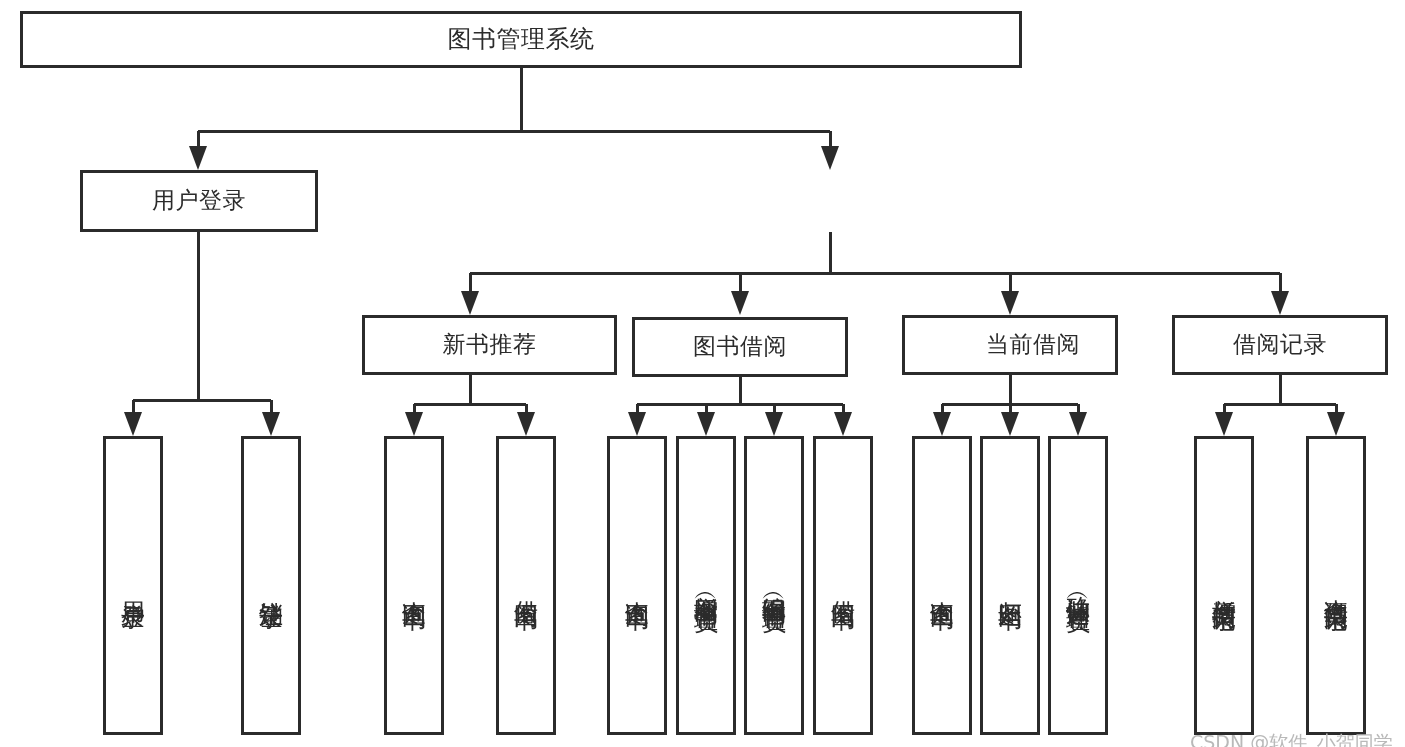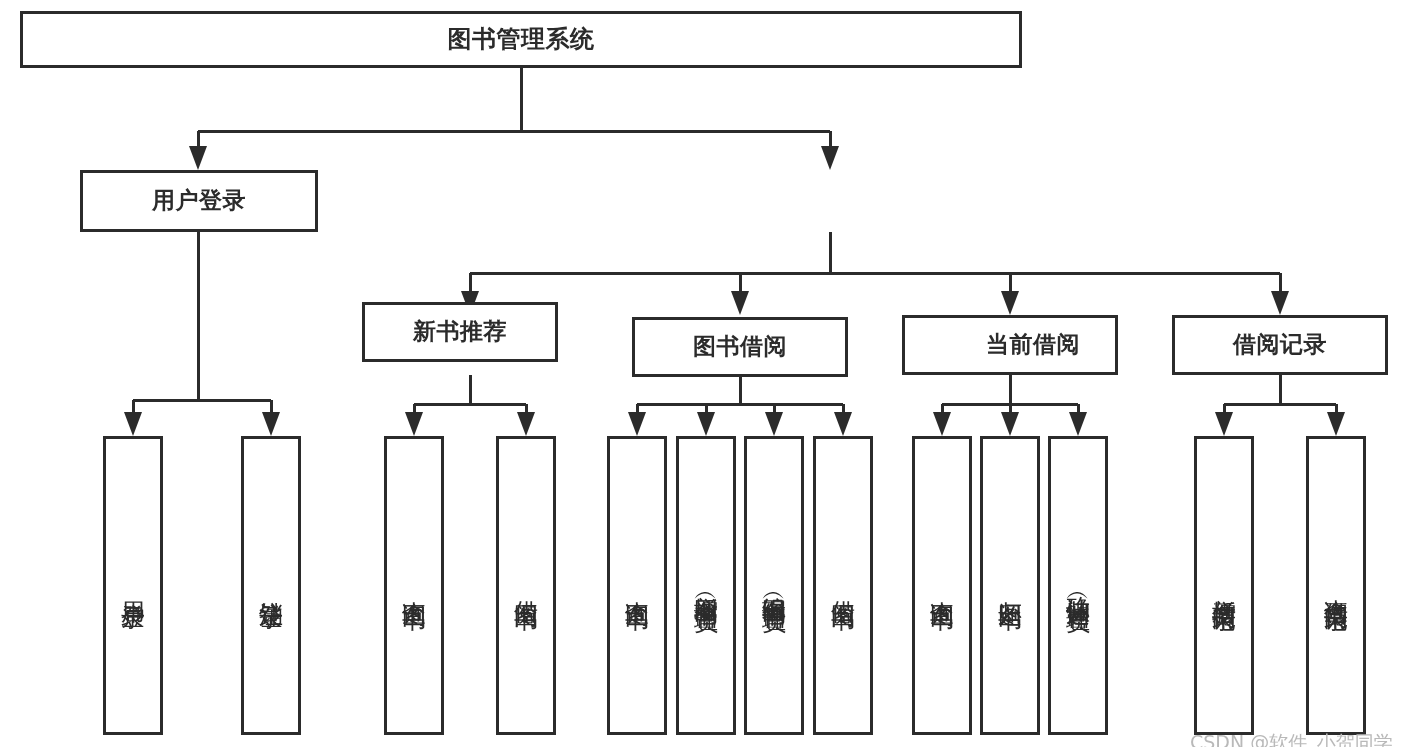--- a/index.html
+++ b/index.html
@@ -52,21 +52,20 @@
   .node .lbl {
     display: block;
     text-align: center;
     line-height: 1.02;
     letter-spacing: 0.5px;
   }
   
   .h-node .lbl {
     font-size: 23px;
     white-space: nowrap;
-    font-weight: bold;
   }
   .root .lbl { font-size: 24px; }
 
   
   .v-node {
     align-items: center;
     justify-content: center;
     padding: 6px 0;
   }
   .v-node .lbl {
@@ -160,21 +159,21 @@
   </svg>
 
   <div class="node h-node root" style="left:20px; top:11px; width:1002px; height:57px;">
     <span class="lbl">图书管理系统</span>
   </div>
 
   <div class="node h-node" style="left:80px; top:170px; width:238px; height:62px;">
     <span class="lbl">用户登录</span>
   </div>
 
-  <div class="node h-node" style="left:362px; top:302px; width:196px; height:60px;">
+  <div class="node h-node" style="left:362px; top:315px; width:255px; height:60px;">
     <span class="lbl">新书推荐</span>
   </div>
   <div class="node h-node" style="left:632px; top:317px; width:216px; height:60px;">
     <span class="lbl">图书借阅</span>
   </div>
   <div class="node h-node" style="left:902px; top:315px; width:216px; height:60px;padding-left:46px;">
     <span class="lbl">当前借阅</span>
   </div>
   <div class="node h-node" style="left:1172px; top:315px; width:216px; height:60px;">
     <span class="lbl">借阅记录</span>

